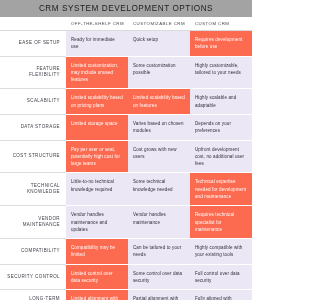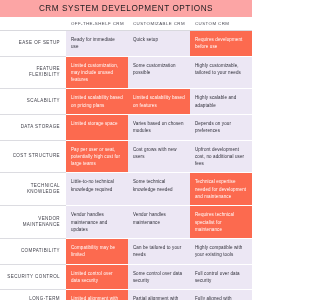--- a/index.html
+++ b/index.html
@@ -21,21 +21,21 @@
     background: #ffffff;
     box-sizing: border-box;
   }
 
   
   .title-bar {
     height: 17px;
     display: flex;
     align-items: center;
     justify-content: center;
-    background: #fca5a5;
+    background: #a3a3a3;
   }
   .title {
     font-size: 8.2px;
     letter-spacing: 0.55px;
     color: #1d1d1f;
     font-weight: 400;
     white-space: nowrap;
   }
 
   

